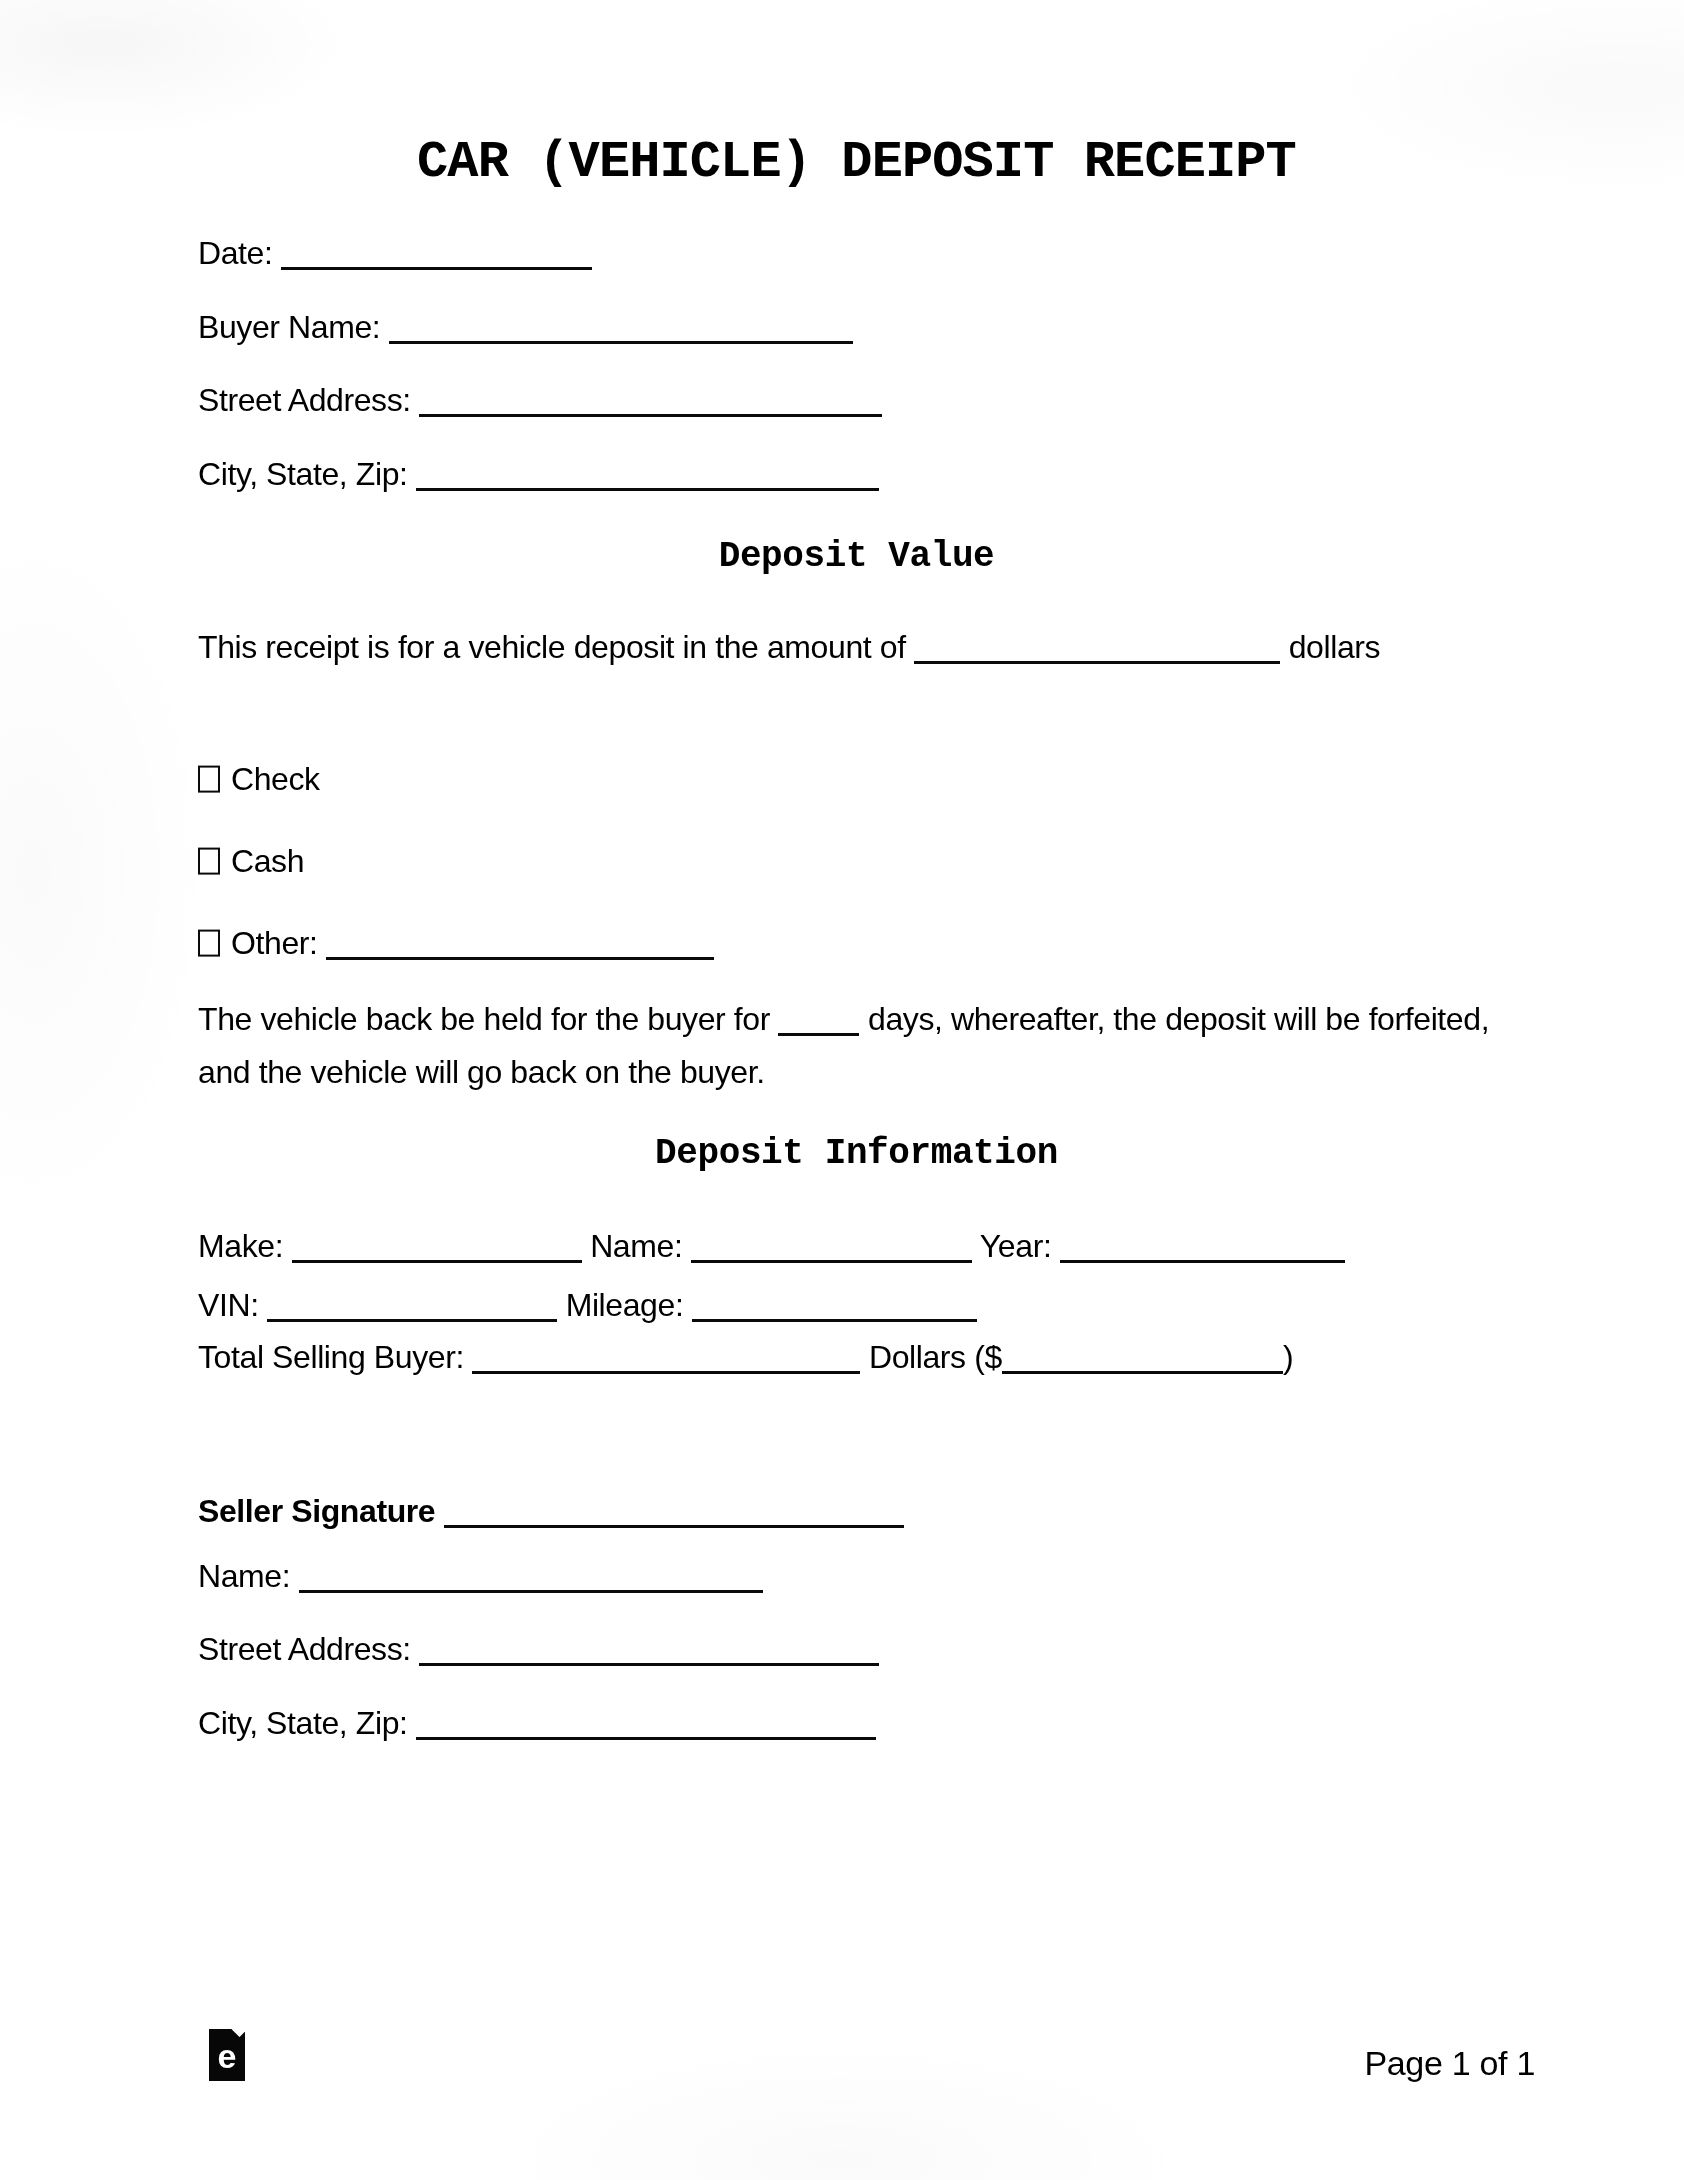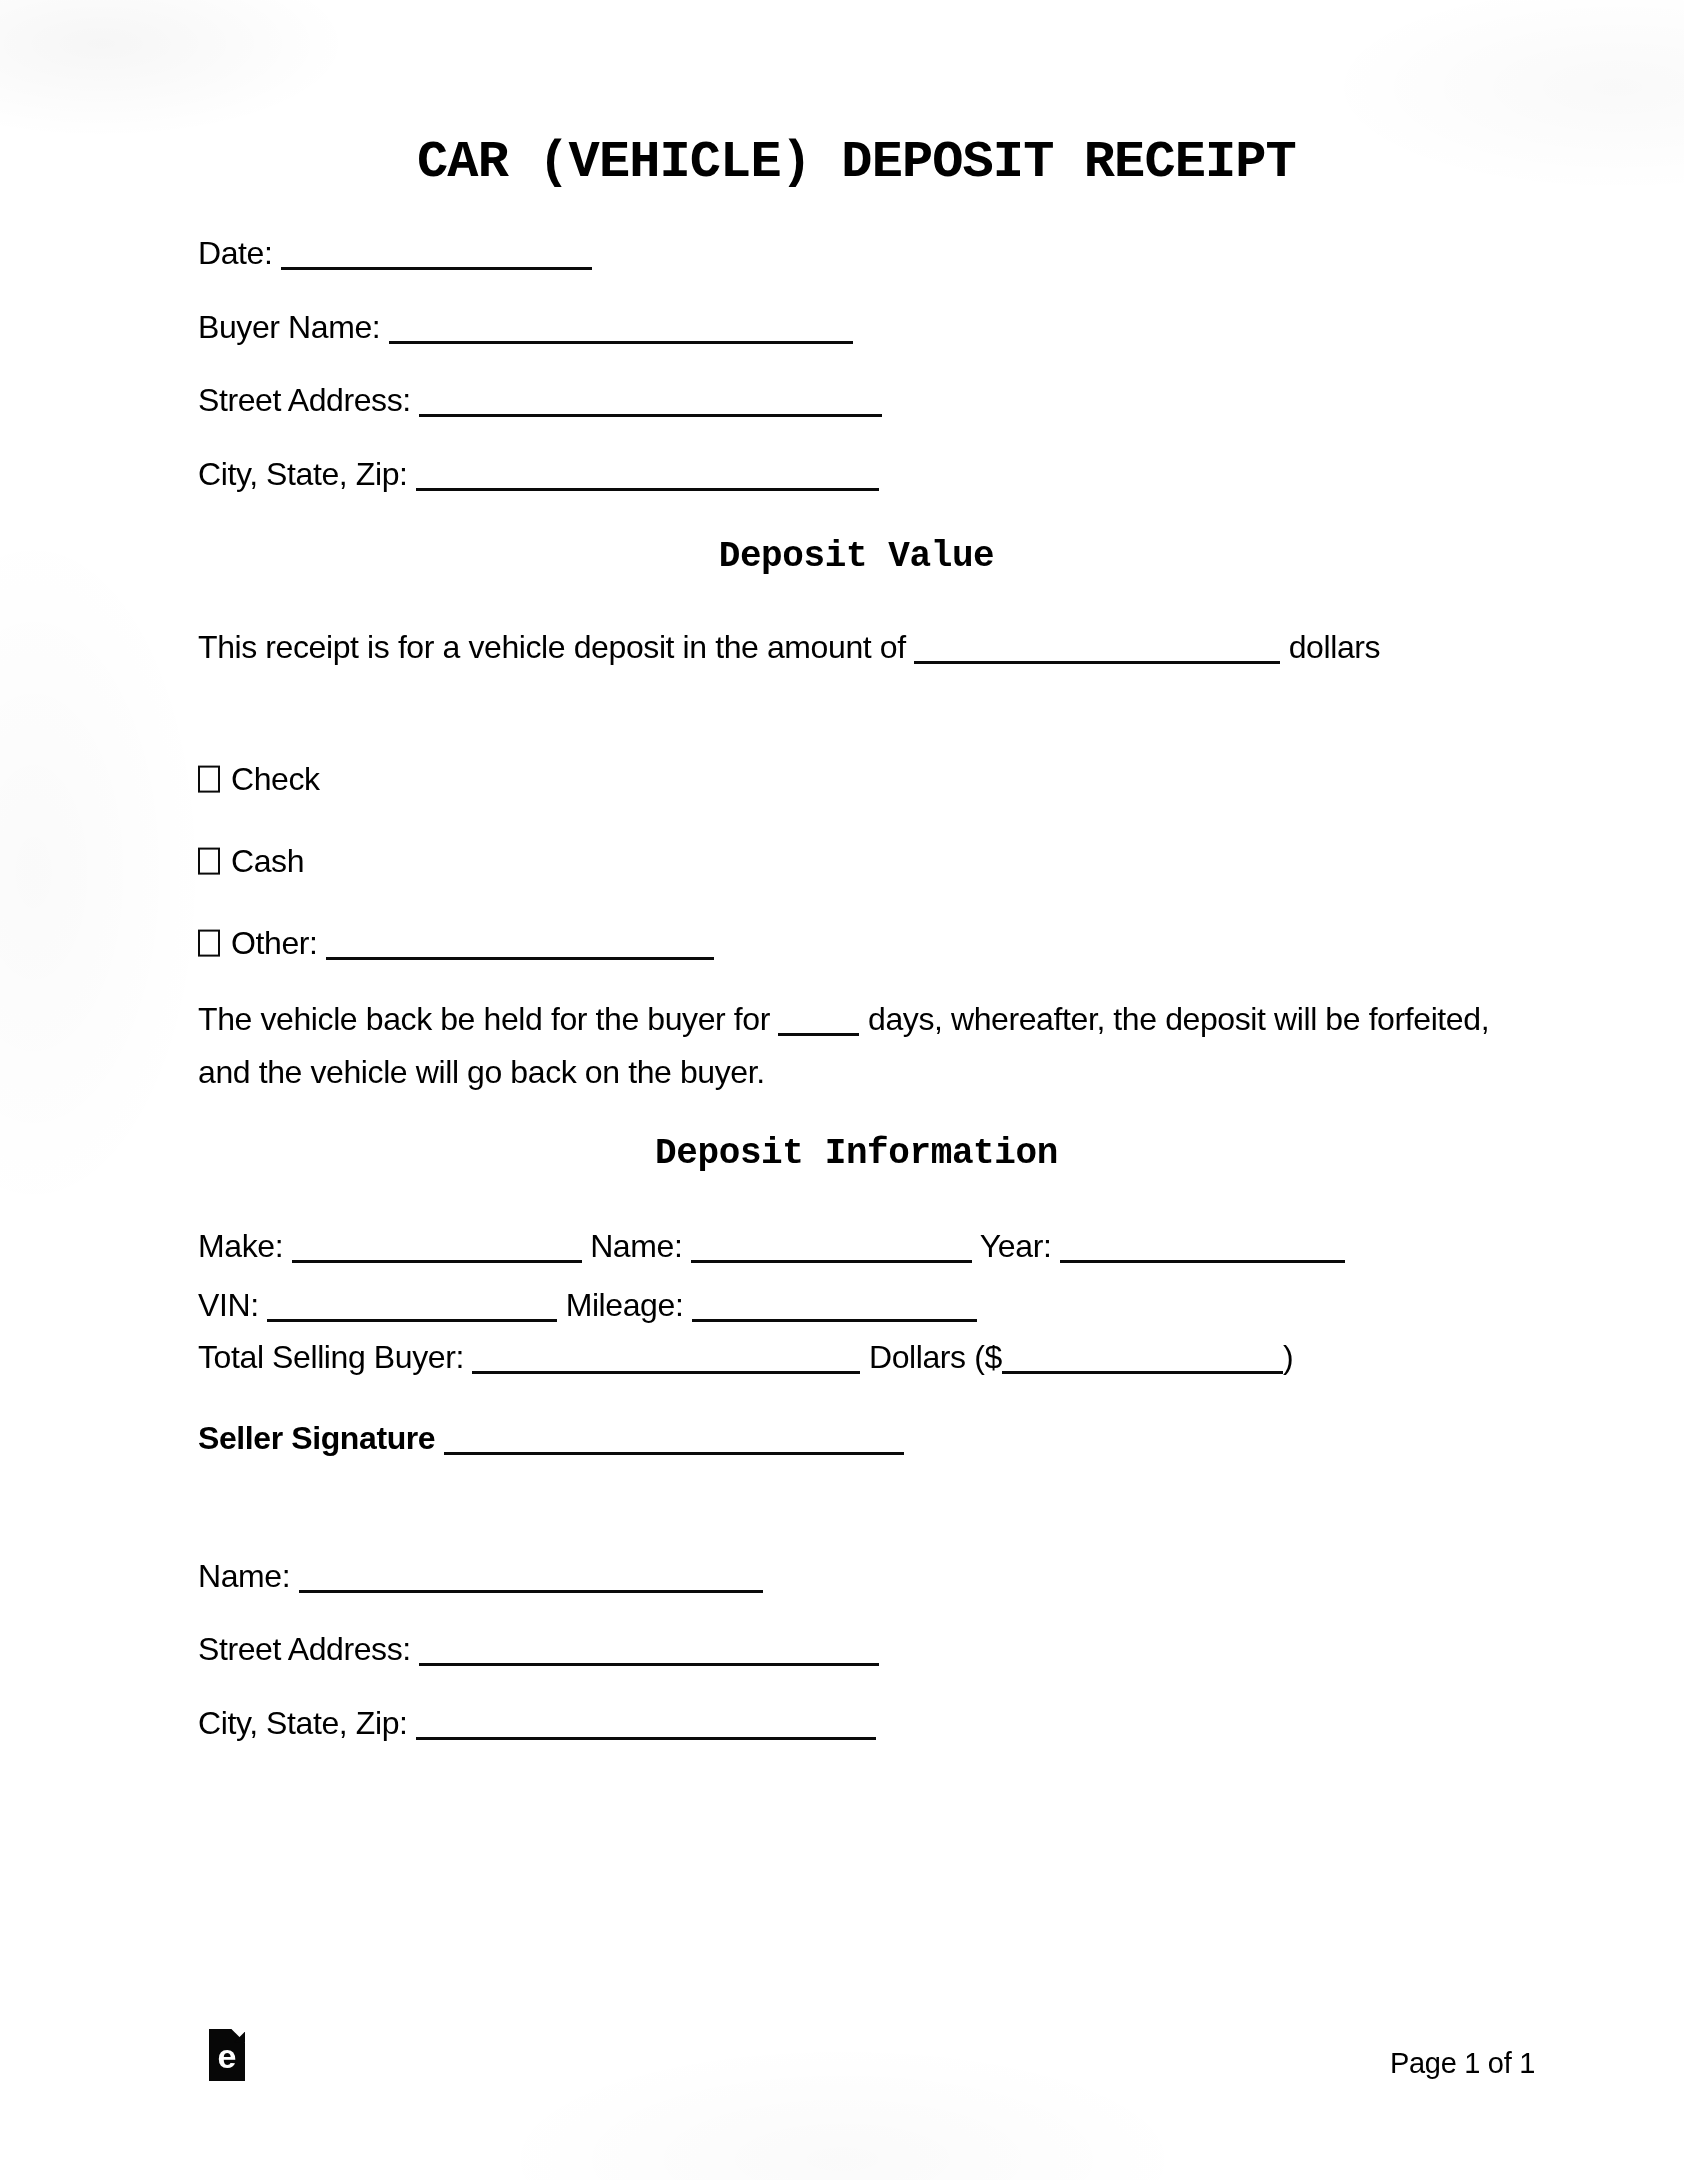--- a/index.html
+++ b/index.html
@@ -44,21 +44,21 @@
   }
   .cbx{
     display:inline-block;width:18px;height:23px;
     border:2.6px solid #0a0a0a;
     transform:translateY(2.6px);
     margin-right:11px;
   }
   .bold{font-weight:bold;}
   .footer-page{
     position:absolute;left:198px;top:2046px;width:1337px;
-    text-align:right;font-size:29px;line-height:34px;letter-spacing:-0.3px;
+    text-align:right;font-size:34px;line-height:34px;letter-spacing:-0.3px;
   }
   .logo{
     position:absolute;left:209px;top:2029px;width:36px;height:52px;
     background:#070707;
   }
   .logo .notch{
     position:absolute;top:0;right:0;width:13.6px;height:13.6px;
     background:#ffffff;
     clip-path:polygon(0 0,100% 0,100% 100%);
   }
@@ -147,21 +147,21 @@
     <span>Mileage:</span>
     <span class="blank" style="width:285px"></span>
   </div>
 
   <div class="row" style="top:1337px">
     <span>Total Selling Buyer:</span>
     <span class="blank" style="width:388px"></span>
     <span>Dollars ($</span><span class="blank" style="width:281px"></span><span>)</span>
   </div>
 
-  <div class="row" style="top:1418px">
+  <div class="row" style="top:1491px">
     <span class="bold">Seller Signature</span>
     <span class="blank" style="width:460px"></span>
   </div>
 
   <div class="row" style="top:1556px">
     <span>Name:</span>
     <span class="blank" style="width:464px"></span>
   </div>
 
   <div class="row" style="top:1629px">

